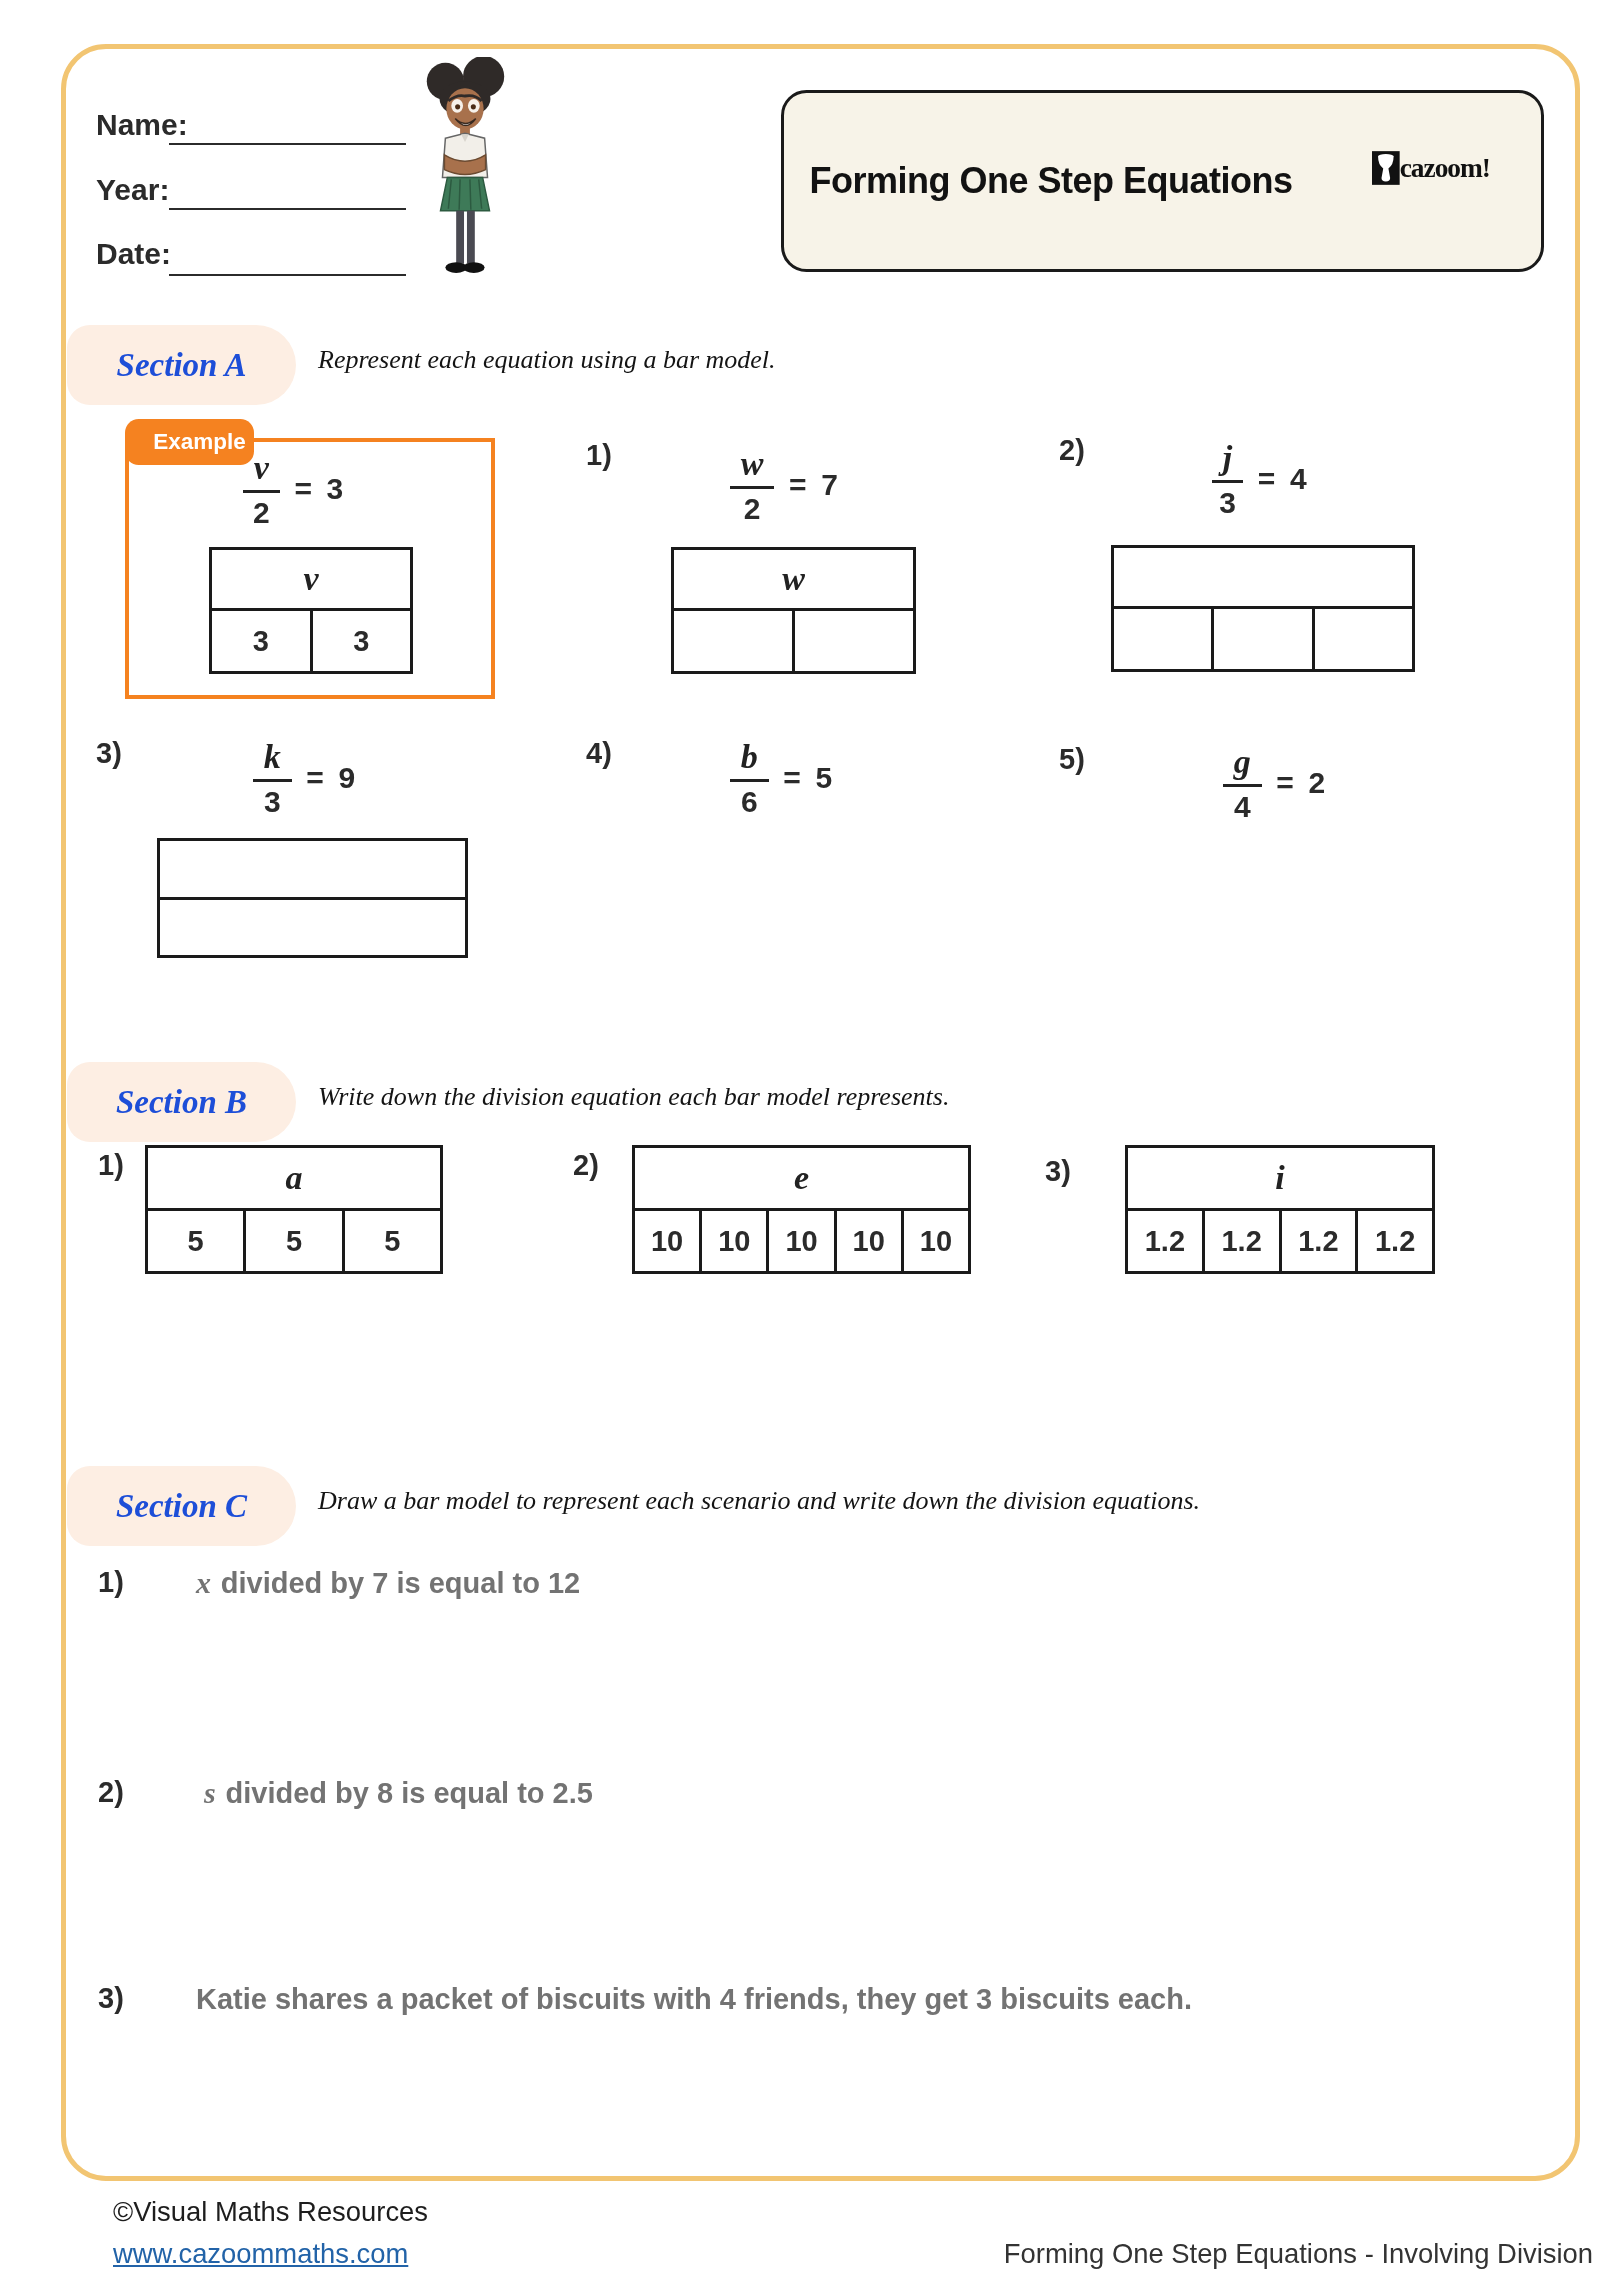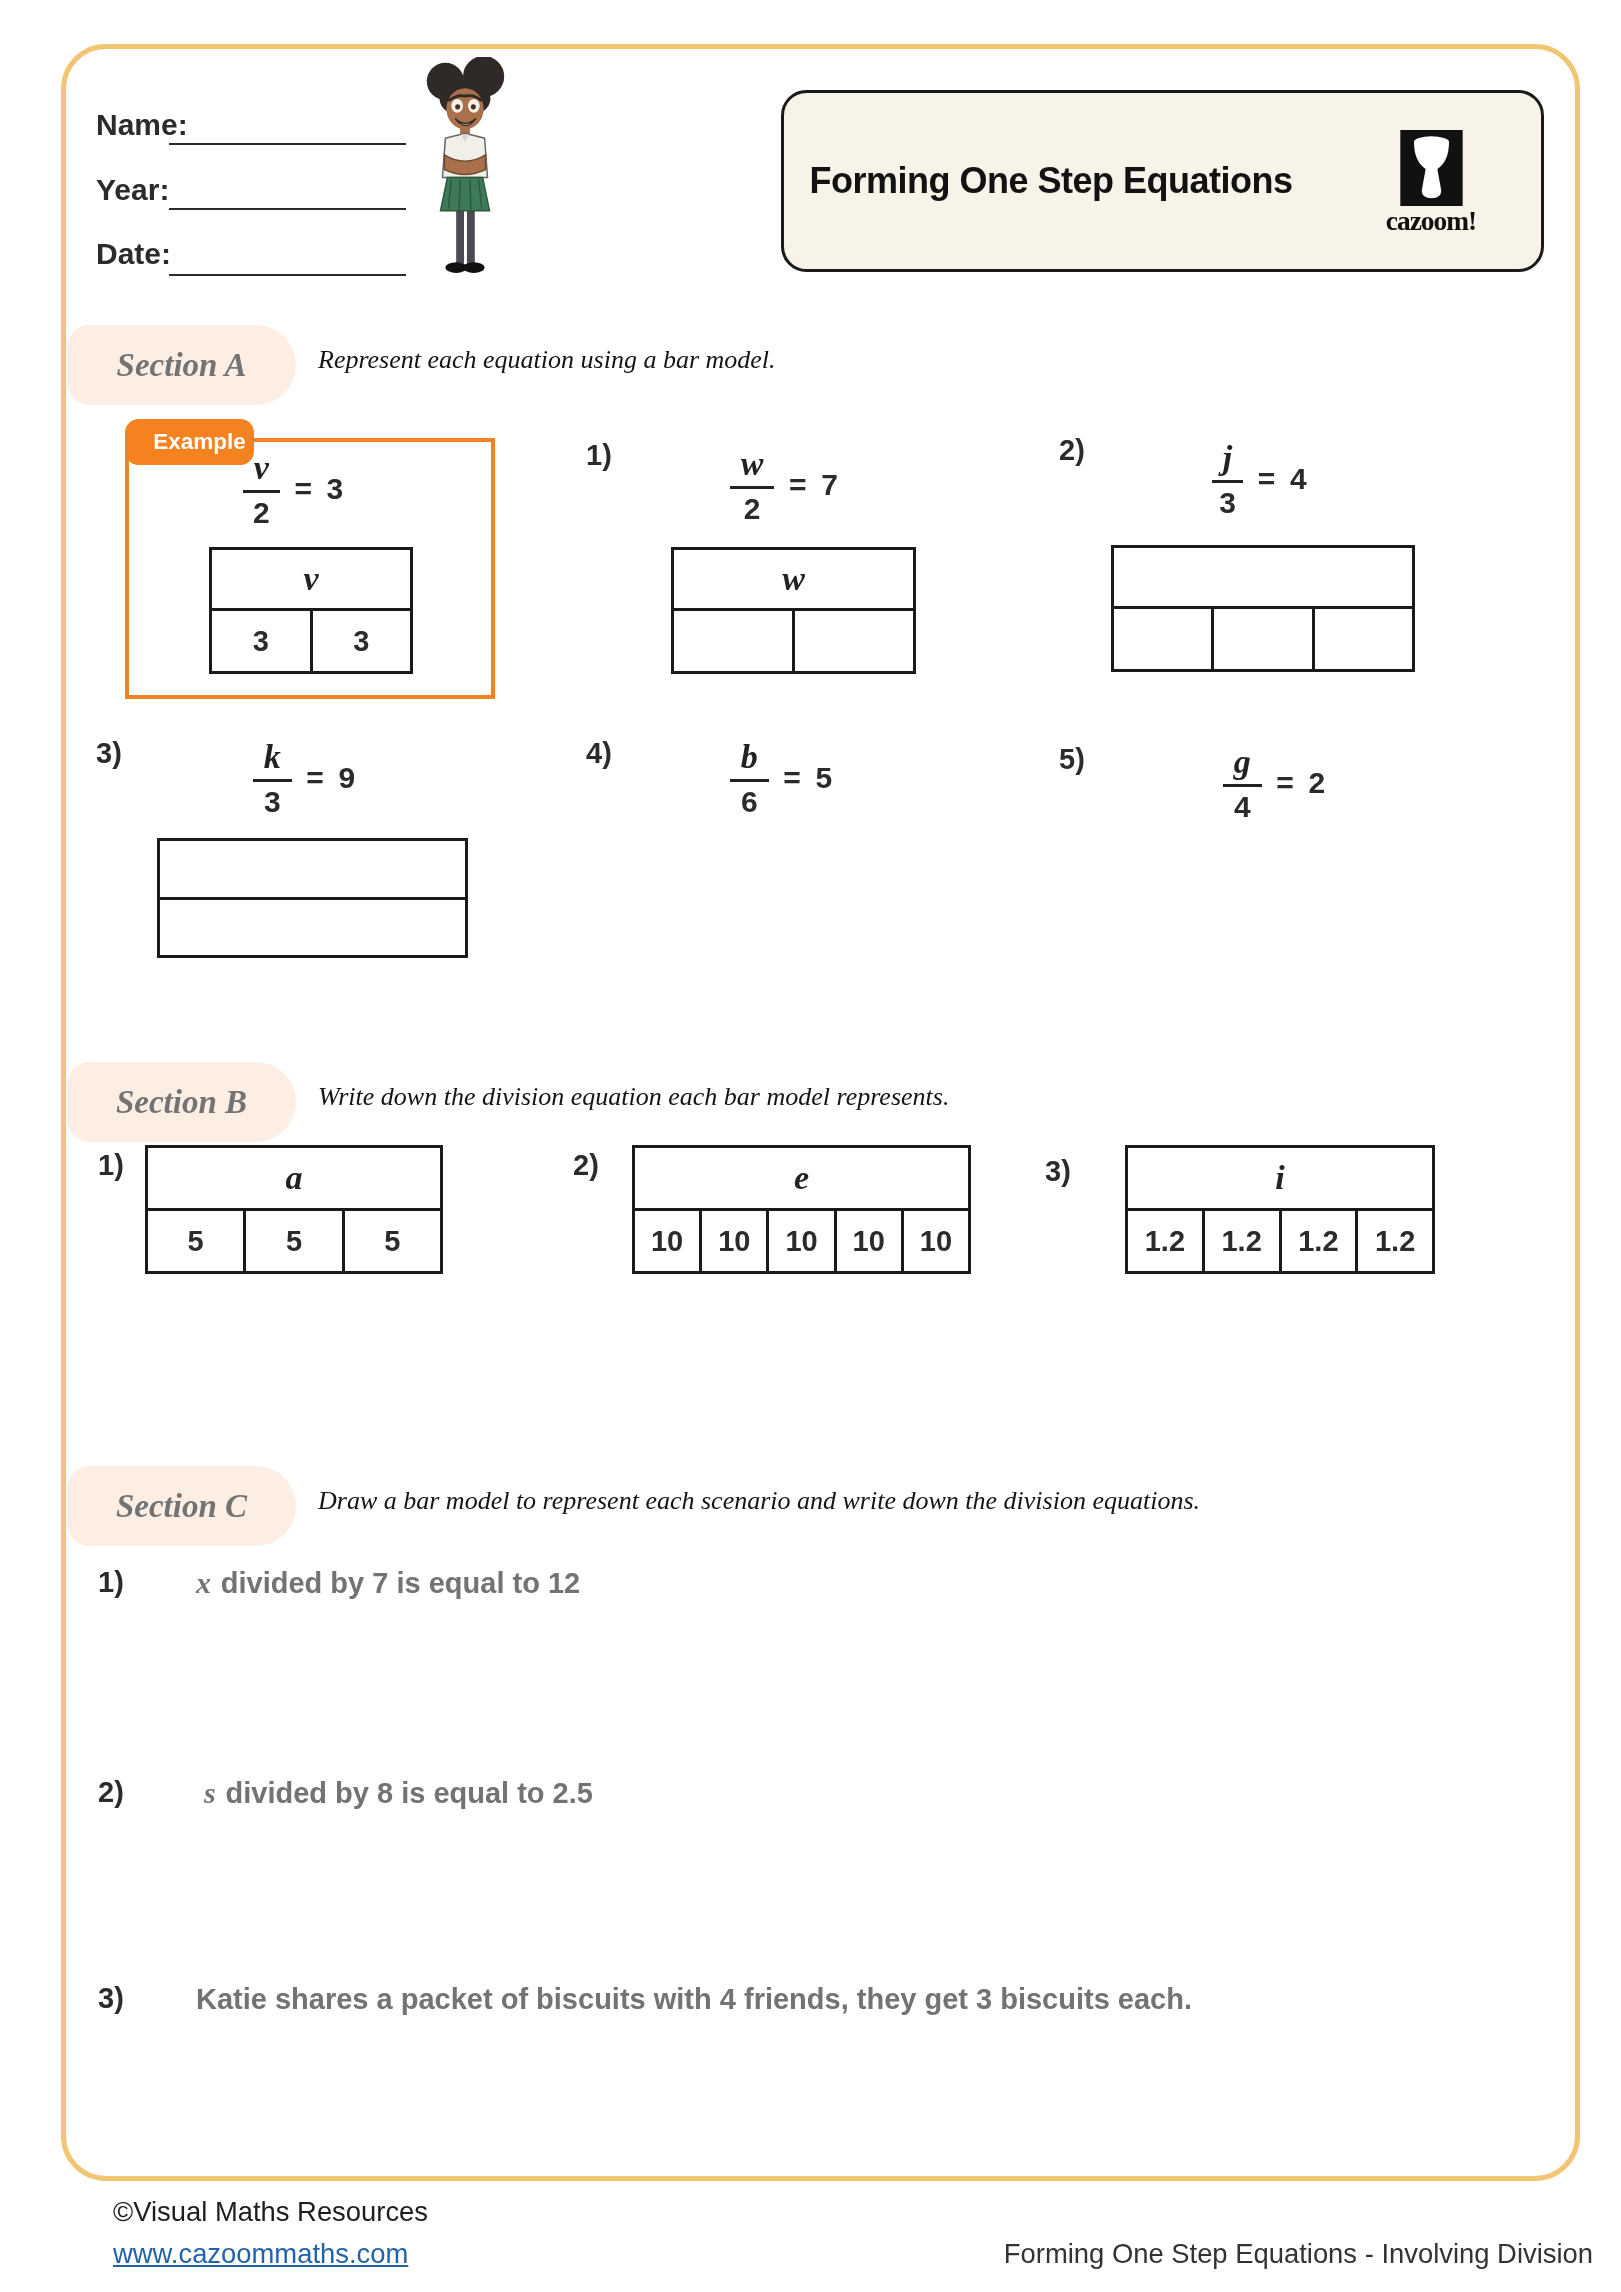--- a/index.html
+++ b/index.html
@@ -8,29 +8,29 @@
   .frame{position:absolute;left:61px;top:44px;width:1519px;height:2137px;box-sizing:border-box;
          border:5.9px solid #f2c572;border-radius:45px;}
   
   .field-label{position:absolute;left:96px;font-size:30px;font-weight:bold;color:#2b2b2b;}
   .field-line{position:absolute;left:169px;width:237px;border-bottom:2.9px solid #2b2b2b;height:0;}
   .character{position:absolute;left:416px;top:57px;width:98px;height:231px;}
   .title-box{position:absolute;left:781px;top:90px;width:763px;height:182px;box-sizing:border-box;
              background:#f7f3e8;border:3.9px solid #1a1a1a;border-radius:25.5px;}
   .title-text{position:absolute;left:25.5px;top:50%;transform:translateY(-50%);
               font-size:36px;font-weight:bold;line-height:1.32;color:#121212;letter-spacing:-0.5px;}
-  .logo{position:absolute;right:51px;top:37px;width:118px;display:flex;flex-direction:column;align-items:center;}
+  .logo{position:absolute;right:51px;top:37px;width:118px;display:flex;flex-direction:row;align-items:center;}
   .logo-drum{width:63px;height:76px;}
   .logo-word{font-family:"Liberation Serif",serif;font-weight:bold;font-size:27.4px;color:#111;
              letter-spacing:-1px;margin-top:0px;}
   
   .section-pill{position:absolute;left:67px;width:229px;height:80px;background:#fdeee3;
                 border-radius:23.5px 41px 41px 23.5px;display:flex;align-items:center;justify-content:center;}
   .section-pill span{font-family:"Liberation Serif",serif;font-style:italic;font-weight:bold;
-                     font-size:33px;color:#737373;}
+                     font-size:33px;color:#1d4ed8;}
   .instruction{position:absolute;left:318px;font-family:"Liberation Serif",serif;font-style:italic;
                font-size:26px;color:#141414;}
   
   .example-box{position:absolute;left:125px;top:438px;width:370px;height:261px;box-sizing:border-box;
                border:4.9px solid #f58220;background:#fff;}
   .example-tab{position:absolute;left:125px;top:419px;width:129px;height:46px;background:#f58220;
                border-radius:13.7px;display:flex;align-items:center;justify-content:center;z-index:2;}
   .example-tab span{color:#fff;font-weight:bold;font-size:22.5px;margin-left:20px;}
   
   .equation{position:absolute;display:flex;align-items:center;gap:14.7px;}

